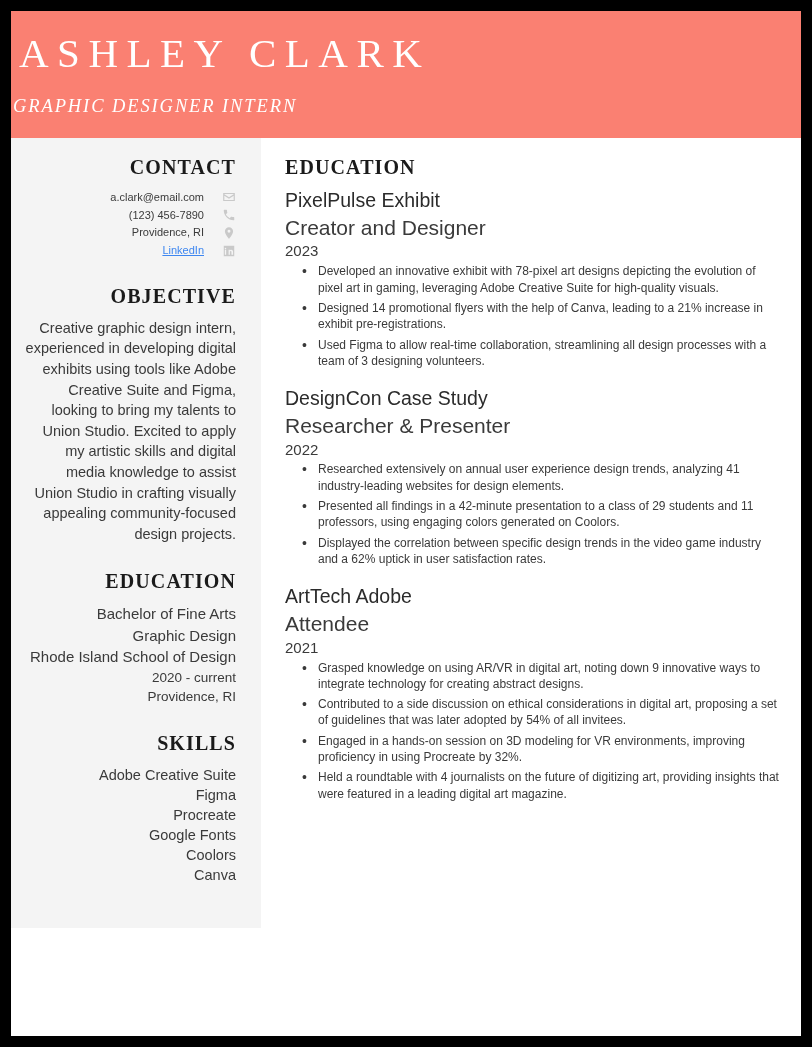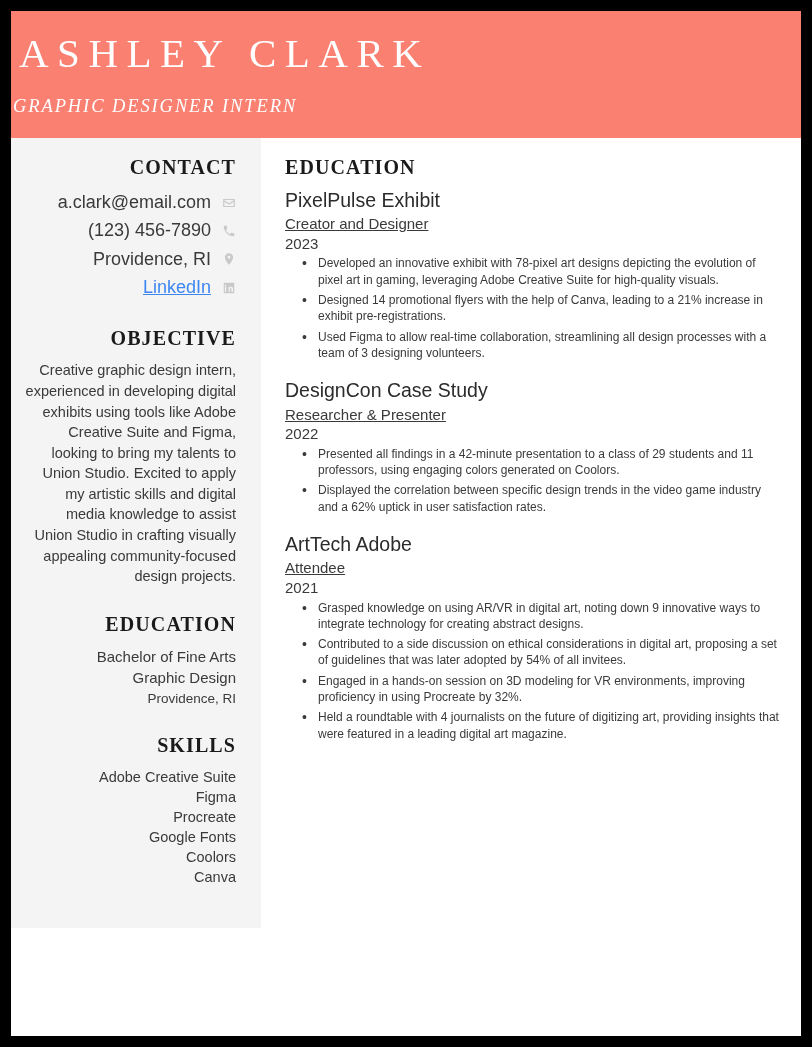--- a/index.html
+++ b/index.html
@@ -72,22 +72,22 @@
     color: #1a1a1a;
     letter-spacing: 1.1px;
     margin-bottom: 10px;
   }
 
   .contact-list { list-style: none; }
   .contact-row {
     display: flex;
     align-items: center;
     justify-content: flex-end;
-    gap: 11px;
-    font-size: 18px;
+    gap: 18px;
+    font-size: 11px;
     color: #3a3a3a;
     line-height: 1.52;
     margin-bottom: 1px;
   }
   .contact-row .c-text { white-space: nowrap; }
   .contact-row a {
     color: #3d86f0;
     text-decoration: underline;
   }
   .ic {
@@ -137,24 +137,23 @@
 
   .entry { margin-bottom: 17px; }
   .entry-title {
     font-size: 19.5px;
     font-weight: 400;
     color: #2b2b2b;
     line-height: 1.24;
     margin-bottom: 2px;
   }
   .entry-role {
-    font-size: 15px;
+    font-size: 21px;
     color: #3a3a3a;
     line-height: 1.3;
-    text-decoration: underline;
   }
   .entry-date {
     font-size: 15px;
     color: #3a3a3a;
     line-height: 1.32;
     margin-bottom: 2px;
   }
   .bullets {
     margin: 0;
     padding-left: 31px;
@@ -231,20 +230,22 @@
 
       <div class="side-block">
         <div class="side-heading">OBJECTIVE</div>
         <div class="objective-text">Creative graphic design intern, experienced in developing digital exhibits using tools like Adobe Creative Suite and Figma, looking to bring my talents to Union Studio. Excited to apply my artistic skills and digital media knowledge to assist Union Studio in crafting visually appealing community-focused design projects.</div>
       </div>
 
       <div class="side-block">
         <div class="side-heading">EDUCATION</div>
         <div class="edu-line">Bachelor of Fine Arts</div>
         <div class="edu-line">Graphic Design</div>
+        <div class="edu-line">Rhode Island School of Design</div>
+        <div class="edu-line small">2020 - current</div>
         <div class="edu-line small">Providence, RI</div>
       </div>
 
       <div class="side-block">
         <div class="side-heading">SKILLS</div>
         <div class="skill-line">Adobe Creative Suite</div>
         <div class="skill-line">Figma</div>
         <div class="skill-line">Procreate</div>
         <div class="skill-line">Google Fonts</div>
         <div class="skill-line">Coolors</div>
@@ -265,20 +266,21 @@
           <li>Designed 14 promotional flyers with the help of Canva, leading to a 21% increase in exhibit pre-registrations.</li>
           <li>Used Figma to allow real-time collaboration, streamlining all design processes with a team of 3 designing volunteers.</li>
         </ul>
       </section>
 
       <section class="entry">
         <div class="entry-title">DesignCon Case Study</div>
         <div class="entry-role">Researcher &amp; Presenter</div>
         <div class="entry-date">2022</div>
         <ul class="bullets">
+          <li>Researched extensively on annual user experience design trends, analyzing 41 industry-leading websites for design elements.</li>
           <li>Presented all findings in a 42-minute presentation to a class of 29 students and 11 professors, using engaging colors generated on Coolors.</li>
           <li>Displayed the correlation between specific design trends in the video game industry and a 62% uptick in user satisfaction rates.</li>
         </ul>
       </section>
 
       <section class="entry">
         <div class="entry-title">ArtTech Adobe</div>
         <div class="entry-role">Attendee</div>
         <div class="entry-date">2021</div>
         <ul class="bullets">

